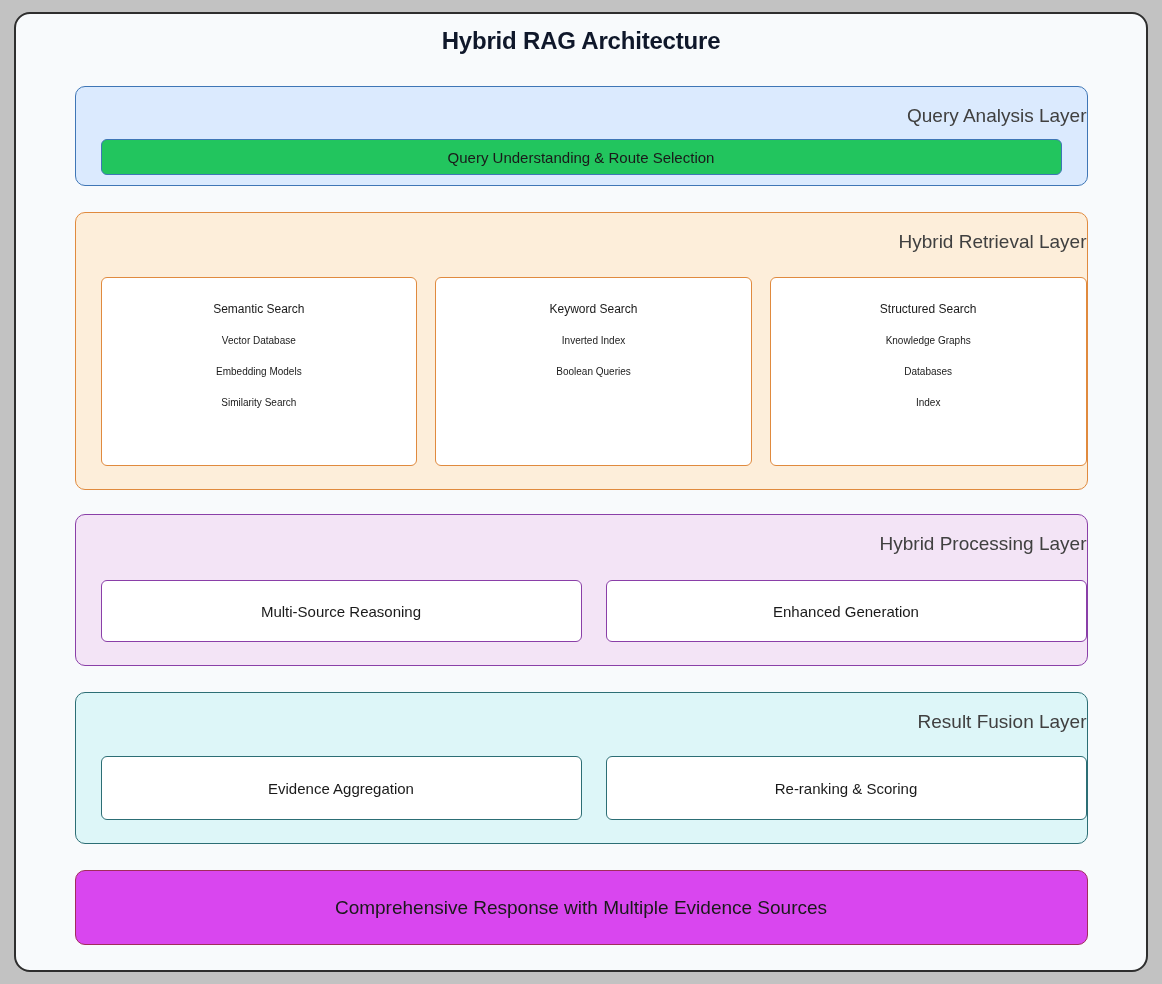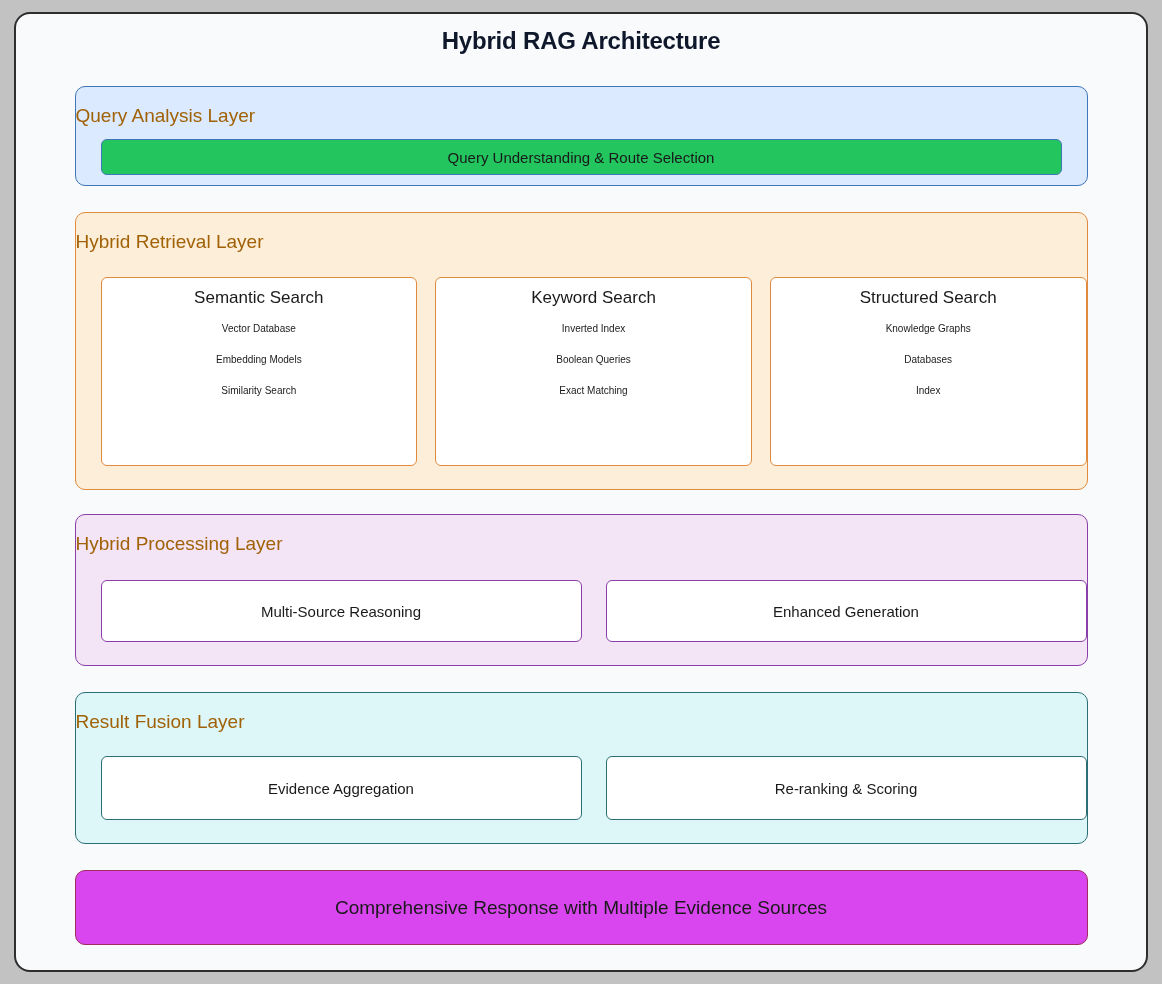--- a/index.html
+++ b/index.html
@@ -32,26 +32,26 @@
     color: #0f172a;
     letter-spacing: -0.2px;
   }
   .layer {
     width: 1013px;
     margin: 0 auto;
     box-sizing: border-box;
     border-radius: 10px;
   }
   .layer-title {
-    text-align: left;
+    text-align: right;
     font-size: 19px;
     line-height: 28px;
     padding-top: 15px;
     font-weight: 400;
-    color: #a16207;
+    color: #404040;
   }
   
   .layer.query {
     margin-top: 30px;
     height: 100px;
     background: #dbeafe;
     border: 1.5px solid #3f76b6;
   }
   .query-node {
     margin: 9px 25px 0;
@@ -80,22 +80,22 @@
   .search-column {
     flex: 1;
     height: 189px;
     box-sizing: border-box;
     background: #ffffff;
     border: 1.5px solid #e08a3e;
     border-radius: 6px;
     text-align: center;
   }
   .column-heading {
-    padding-top: 6px;
-    font-size: 17px;
+    padding-top: 18px;
+    font-size: 12px;
     line-height: 27px;
   }
   .column-item {
     font-size: 10px;
     line-height: 26px;
     margin-top: 5px;
   }
   .column-item:first-of-type { margin-top: 6px; }
   
   .layer.fusion {
@@ -168,21 +168,20 @@
         <div class="column-heading">Semantic Search</div>
         <div class="column-item">Vector Database</div>
         <div class="column-item">Embedding Models</div>
         <div class="column-item">Similarity Search</div>
       </div>
 
       <div class="search-column">
         <div class="column-heading">Keyword Search</div>
         <div class="column-item">Inverted Index</div>
         <div class="column-item">Boolean Queries</div>
-        <div class="column-item">Exact Matching</div>
       </div>
 
       <div class="search-column">
         <div class="column-heading">Structured Search</div>
         <div class="column-item">Knowledge Graphs</div>
         <div class="column-item">Databases</div>
         <div class="column-item">Index</div>
       </div>
 
     </div>

